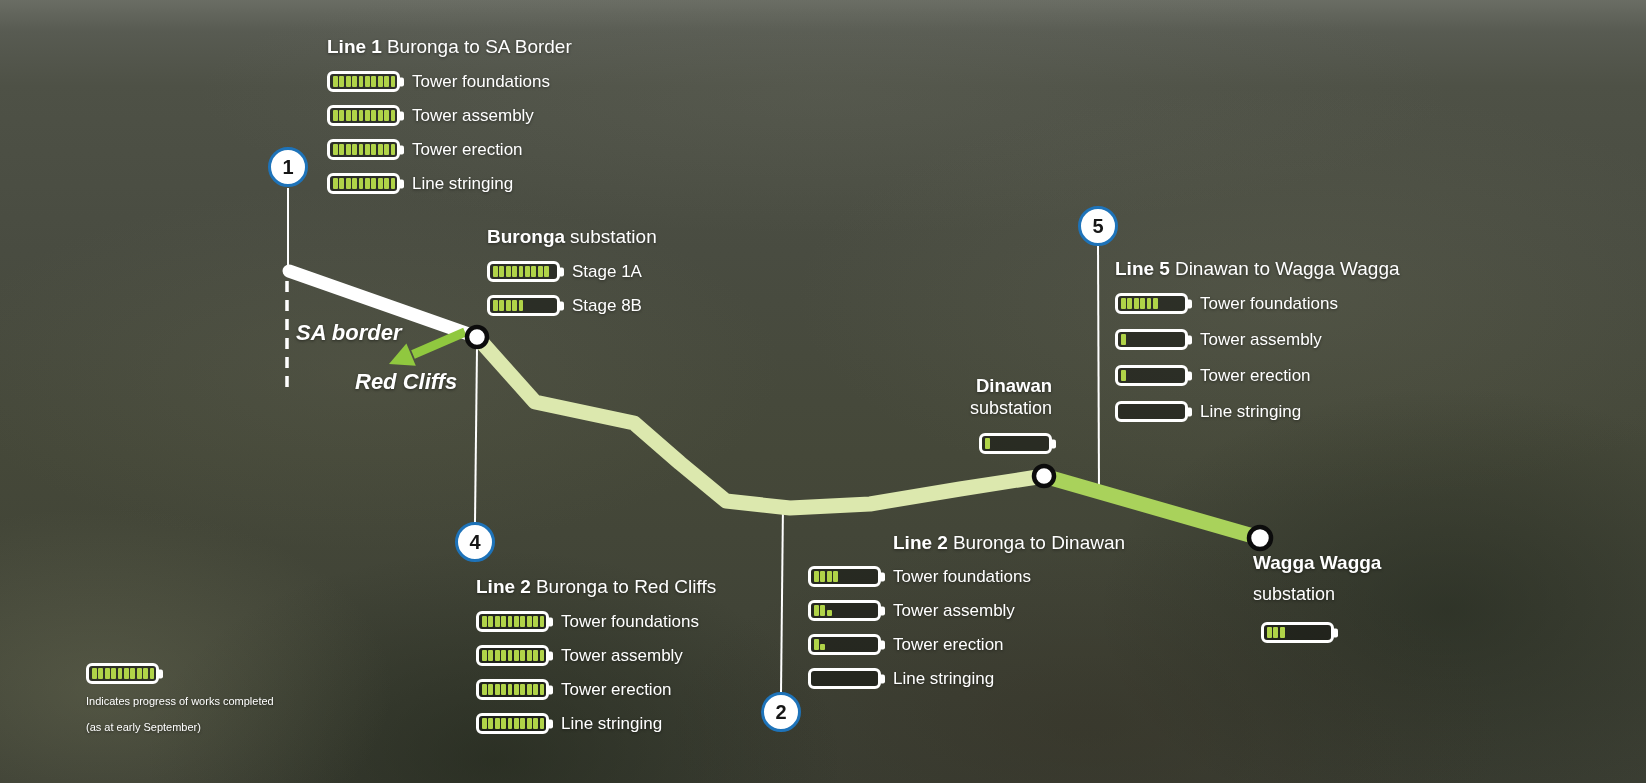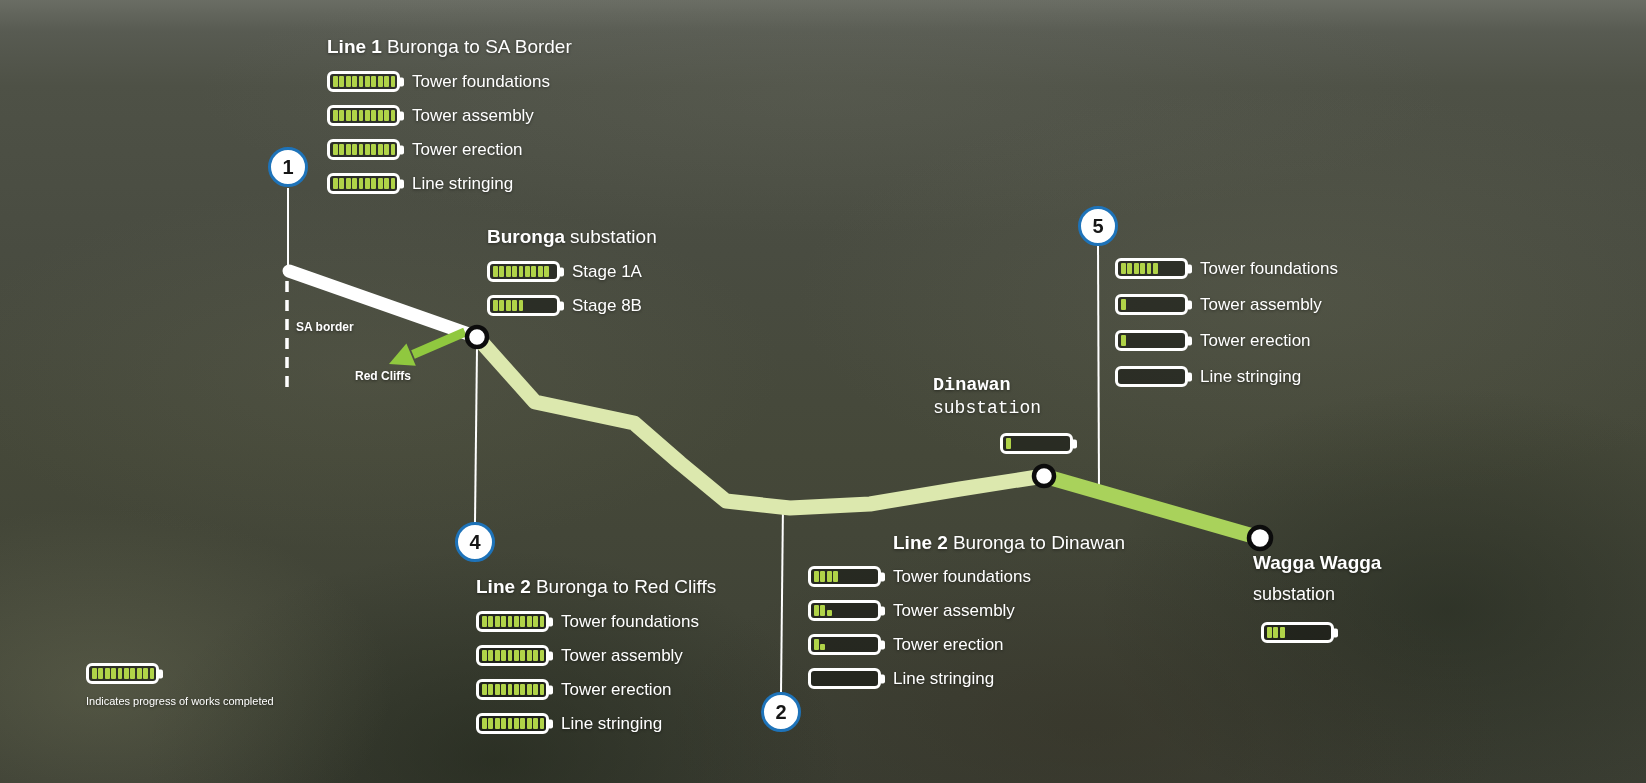--- a/index.html
+++ b/index.html
@@ -44,34 +44,34 @@
   .rows .row + .row{margin-top:13px;}
   #line5-block .rows .row + .row{margin-top:15px;}
   .bat-label{font-size:17px;}
   #line1-block{left:327px;top:36px;}
   #buronga-block{left:487px;top:226px;}
   #line4-block{left:476px;top:576px;}
   #line2-block{left:808px;top:532px;}
   #line2-block .blk-title{margin-left:85px;margin-bottom:12px;}
   #line5-block{left:1115px;top:258px;}
   
-  #dinawan-block{left:933px;top:374px;width:140px;font-family:Liberation Mono, monospace;}
+  #dinawan-block{left:912px;top:374px;width:140px;text-align:right;}
   #dinawan-block .name{font-size:18.5px;font-weight:700;line-height:23px;}
   #dinawan-block .sub{font-size:18px;line-height:23px;}
   #dinawan-block .rows{margin-top:13px;display:flex;justify-content:flex-end;}
   #wagga-block{left:1253px;top:550px;}
   #wagga-block .name{font-size:19px;font-weight:700;line-height:25px;}
   #wagga-block .sub{font-size:18px;line-height:25px;margin-top:7px;}
   #wagga-block .rows{margin-top:15px;margin-left:8px;}
   
   #legend-block{left:86px;top:663px;}
   #legend-block .legend-text{margin-top:4px;font-size:11px;line-height:26px;}
   
-  .map-label{position:absolute;font-size:12px;font-weight:700;white-space:nowrap;
-    text-shadow:0 1px 3px rgba(0,0,0,.5);}
+  .map-label{position:absolute;font-size:22px;font-weight:700;white-space:nowrap;
+    text-shadow:0 1px 3px rgba(0,0,0,.5);font-style:italic;}
   #sa-border-label{left:296px;top:320px;}
   #red-cliffs-label{left:355px;top:369px;}
   
   .marker{
     position:absolute;box-sizing:border-box;width:40px;height:40px;border-radius:50%;
     background:#fff;border:3.5px solid #1e73b9;
     display:flex;align-items:center;justify-content:center;
     font-size:20px;font-weight:700;color:#161616;
   }
   #marker-1{left:268px;top:147px;}
@@ -323,20 +323,23 @@
           <span class="bat-label">Tower erection</span>
         </div>
         <div class="row">
           <div class="bat"></div>
           <span class="bat-label">Line stringing</span>
         </div>
       </div>
   </div>
 
   <div class="blk" id="line5-block">
+    <div class="blk-title">
+      <b>Line 5</b><span class="rest">Dinawan to Wagga Wagga</span>
+    </div>
     <div class="rows">
         <div class="row">
           <div class="bat">
             <i></i>
             <i></i>
             <i></i>
             <i></i>
             <i></i>
             <i></i>
           </div>
@@ -399,16 +402,17 @@
             <i></i>
             <i></i>
             <i></i>
             <i></i>
             <i></i>
           </div>
         </div>
       </div>
     <div class="legend-text">
       <div>Indicates progress of works completed</div>
+      <div>(as at early September)</div>
     </div>
   </div>
 
 </div>
 
 </body></html>

